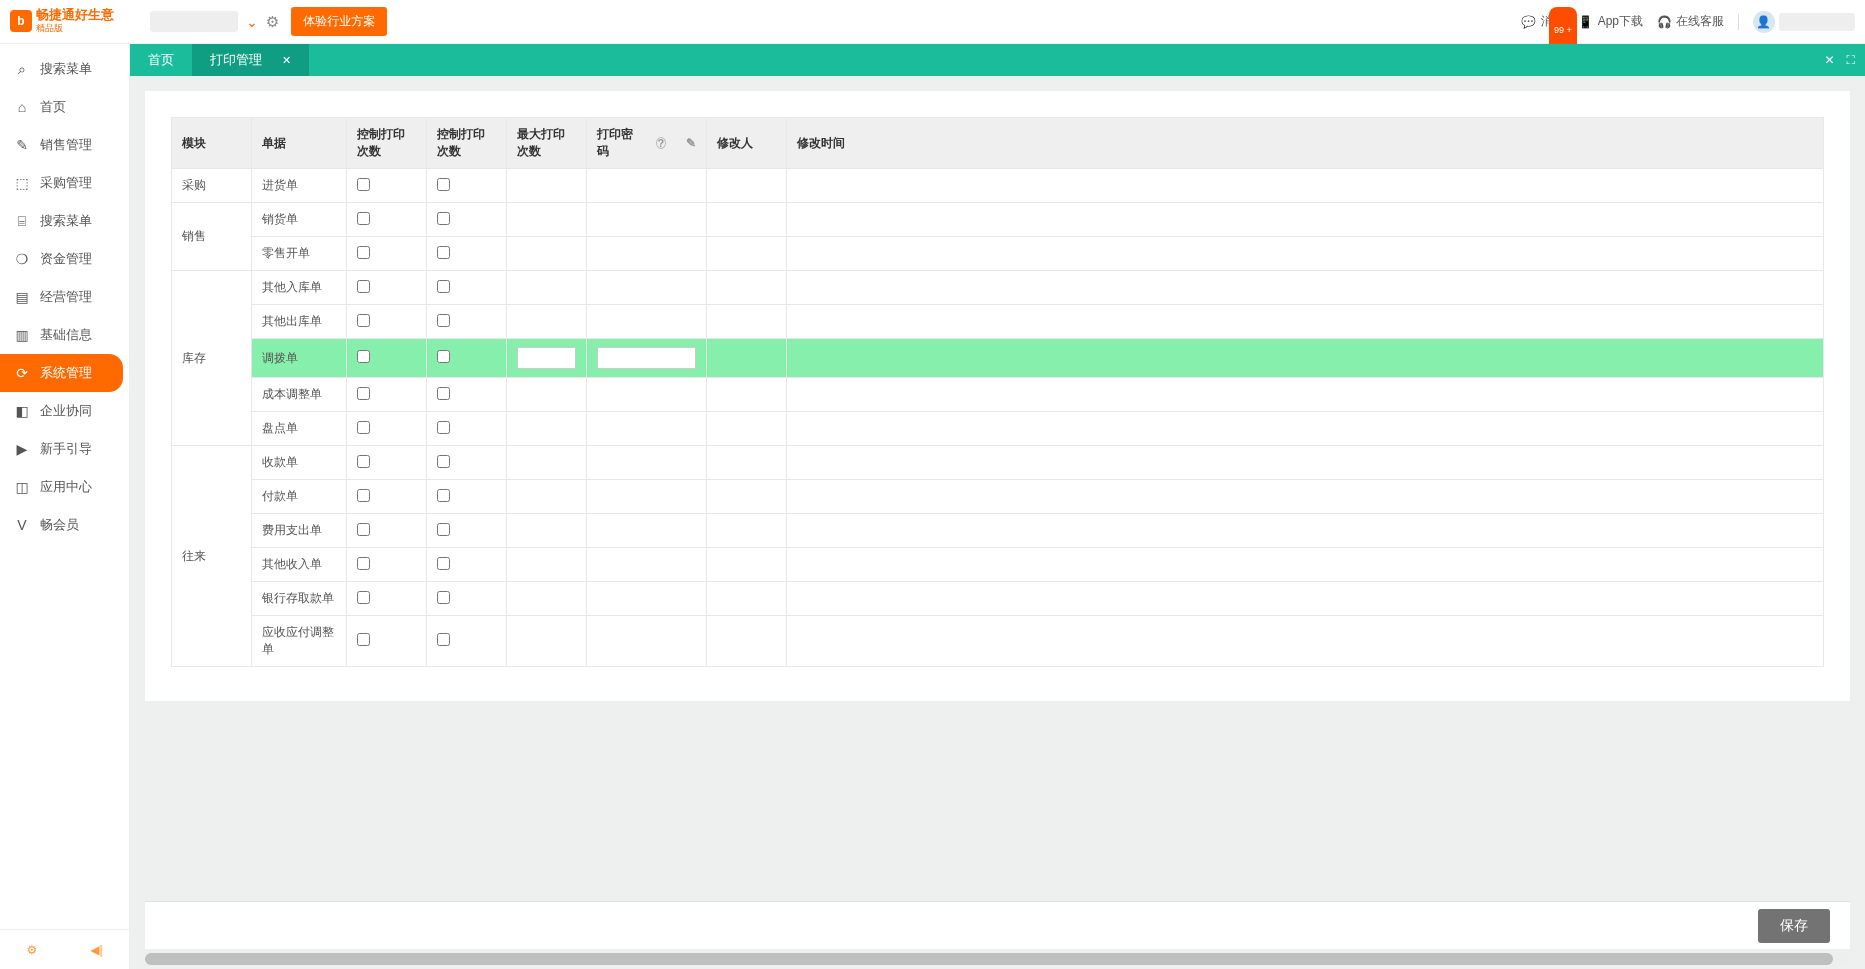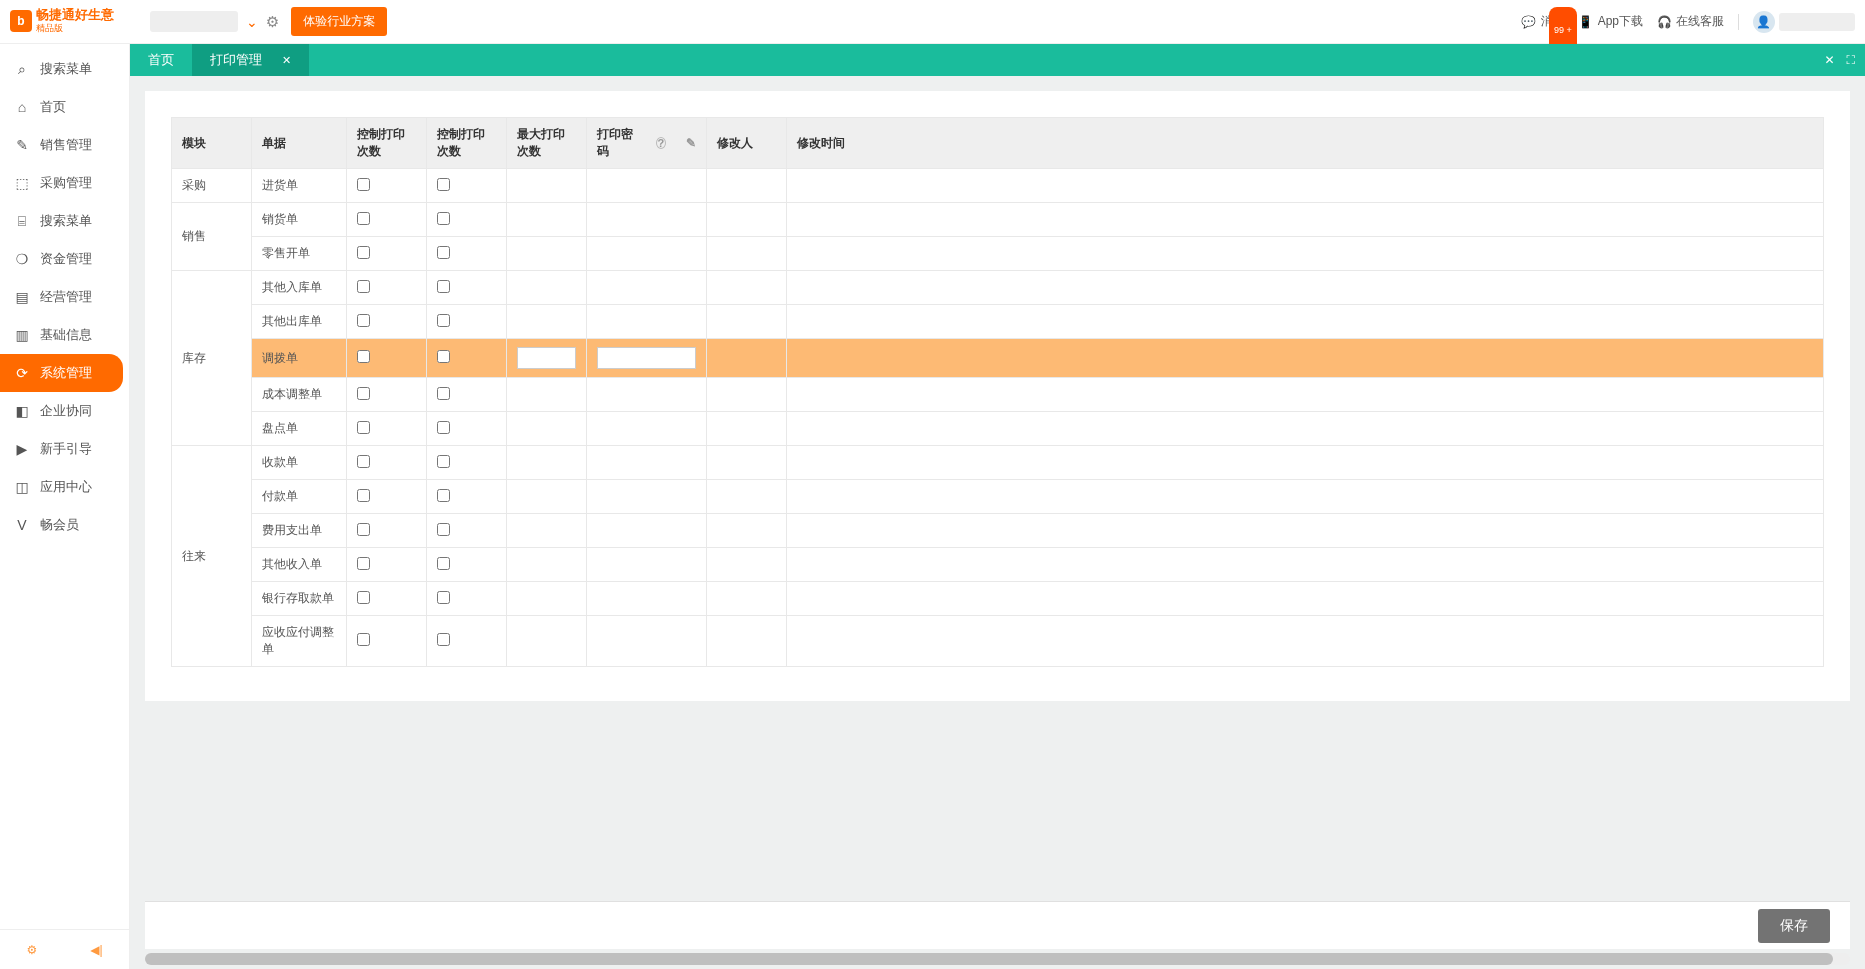--- a/index.html
+++ b/index.html
@@ -53,21 +53,21 @@
 th, td { border: 1px solid #e8e8e8; padding: 8px 10px; text-align: left; font-size: 12px; color: #555; height: 32px; }
 th { background: #efefef; color: #333; font-weight: bold; }
 col.c-mod { width: 80px; }
 col.c-doc { width: 95px; }
 col.c-chk1 { width: 80px; }
 col.c-chk2 { width: 80px; }
 col.c-max { width: 80px; }
 col.c-pwd { width: 120px; }
 col.c-muser { width: 80px; }
 col.c-mtime { }
-tr.hover-row td { background: #fdba74; }
+tr.hover-row td { background: #86efac; }
 .cell-input { width: 100%; height: 22px; border: 1px solid #ccc; background: #fff; }
 input[type=checkbox] { width: 13px; height: 13px; }
 .th-inner { display: flex; align-items: center; gap: 20px; }
 .help-ico { color: #999; font-size: 11px; border: 1px solid #bbb; border-radius: 50%; width: 12px; height: 12px; display: inline-flex; align-items: center; justify-content: center; line-height: 1; }
 .edit-ico { margin-left: auto; color: #999; cursor: pointer; }
 
 
 .bottombar { height: 48px; background: #fff; border-top: 1px solid #e0e0e0; display: flex; align-items: center; justify-content: flex-end; padding: 0 20px; margin: 0 15px 0 15px; }
 .save-btn { background: #737373; color: #fff; border: none; padding: 8px 22px; border-radius: 3px; font-size: 14px; cursor: pointer; }
 

